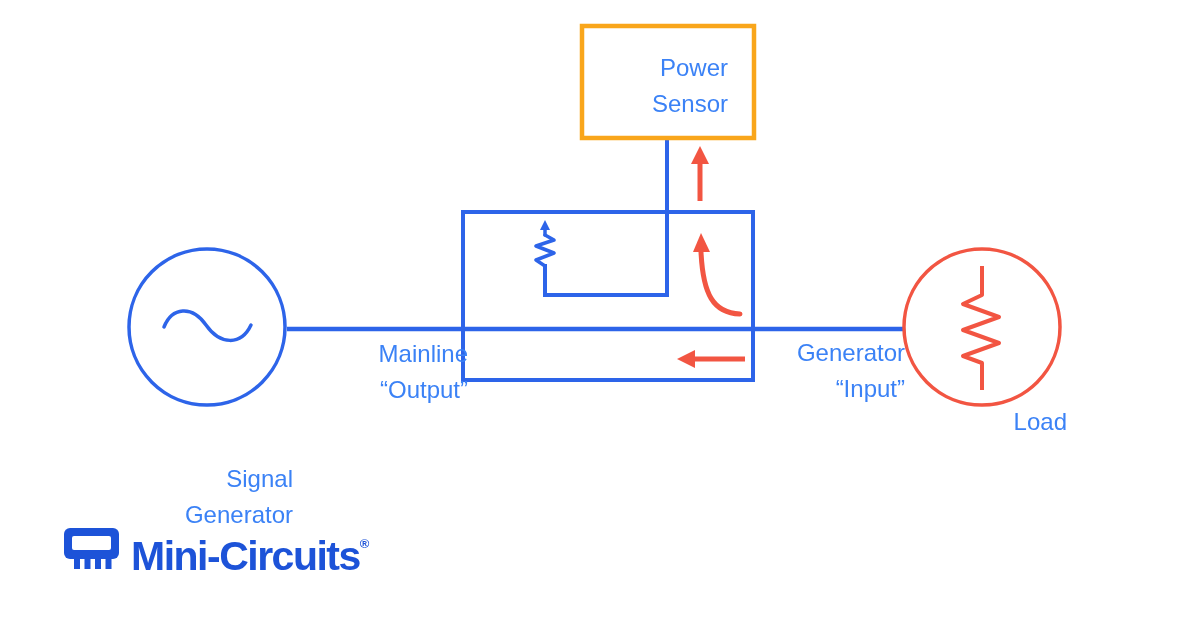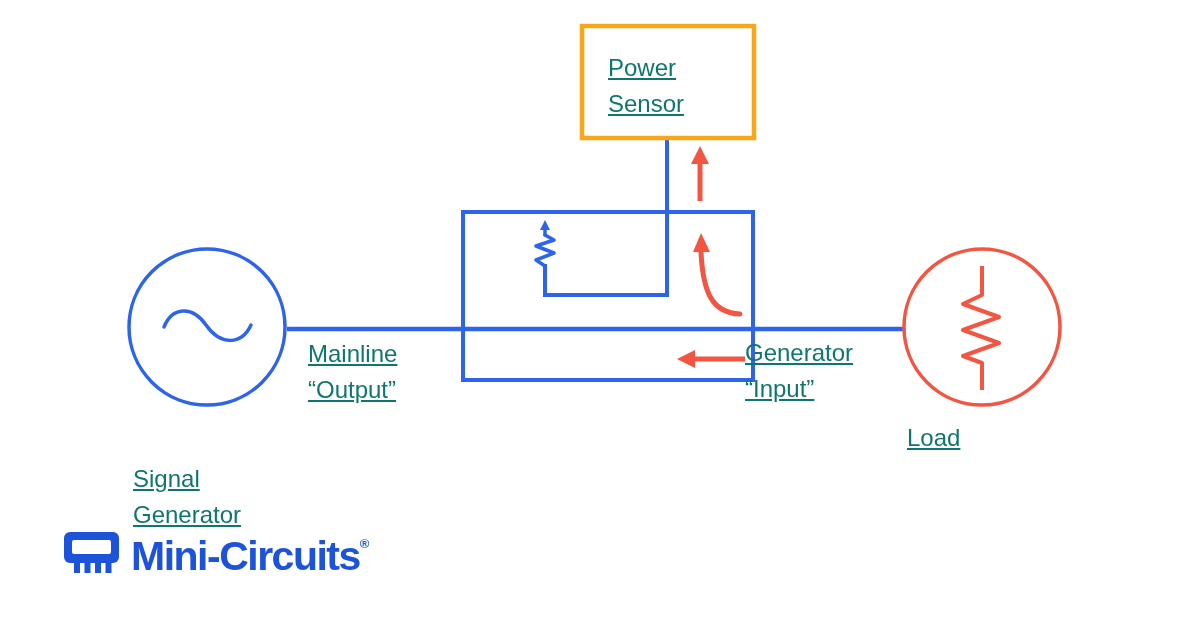--- a/index.html
+++ b/index.html
@@ -11,37 +11,36 @@
     overflow: hidden;
     font-family: "Liberation Sans", "DejaVu Sans", sans-serif;
   }
   .diagram-svg {
     position: absolute;
     left: 0; top: 0;
     width: 1200px; height: 627px;
   }
   .label {
     position: absolute;
-    color: #0f766e;
+    color: #3b82f6;
     font-size: 24px;
     line-height: 36px;
-    text-align: left;
-    text-decoration: underline;
+    text-align: right;
   }
   .lbl-power-sensor   { left: 608px; top: 50px;  width: 120px; }
   .lbl-mainline-out   { left: 308px; top: 336px; width: 160px; }
   .lbl-mainline-in    { left: 745px; top: 335px; width: 160px; }
   .lbl-coupler        { left: 538px; top: 421px; width: 160px; }
   .lbl-siggen         { left: 133px; top: 421px; width: 160px; margin-top: 40px; }
-  .lbl-load           { left: 907px; top: 420px; width: 160px; }
+  .lbl-load           { left: 907px; top: 404px; width: 160px; }
   .logo {
     position: absolute;
     left: 64px; top: 521px;
     display: flex;
-    align-items: center;
+    align-items: flex-start;
   }
   .logo-icon { margin-top: 7px; }
   .logo-text {
     margin-left: 9px;
     color: #1d53d8;
     font-size: 41px;
     font-weight: bold;
     letter-spacing: -1.5px;
     line-height: 46px;
     white-space: nowrap;

